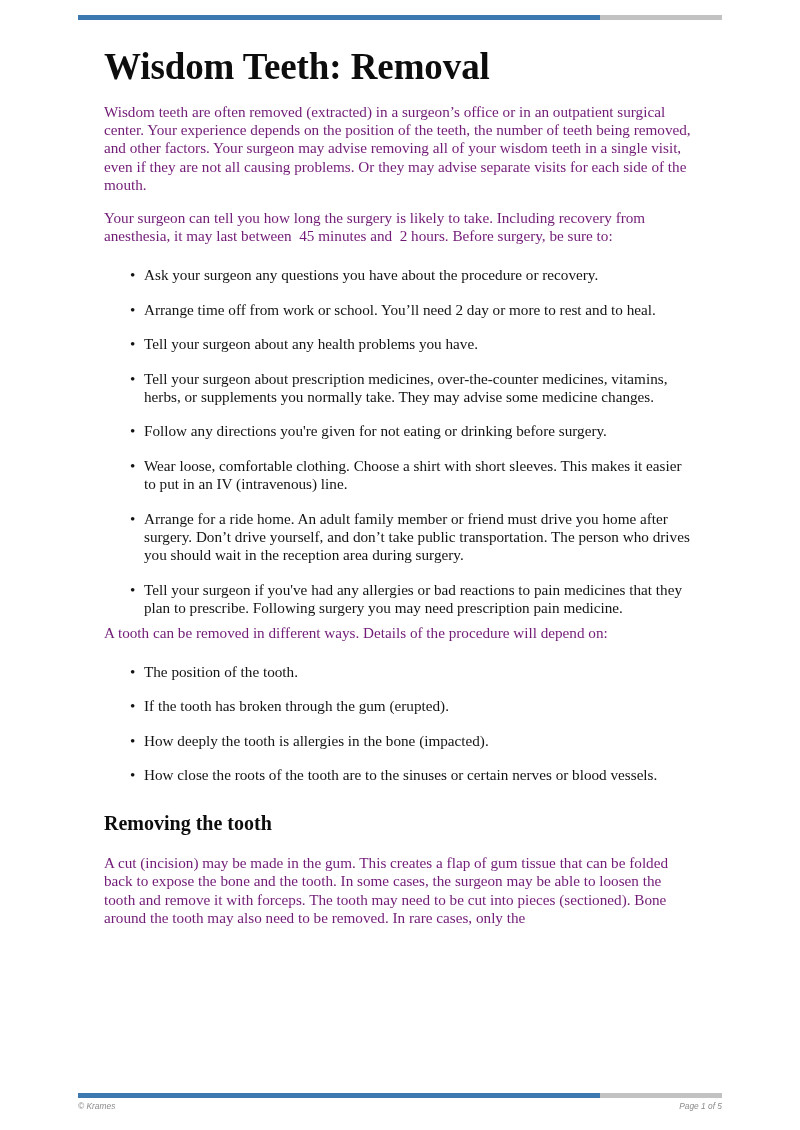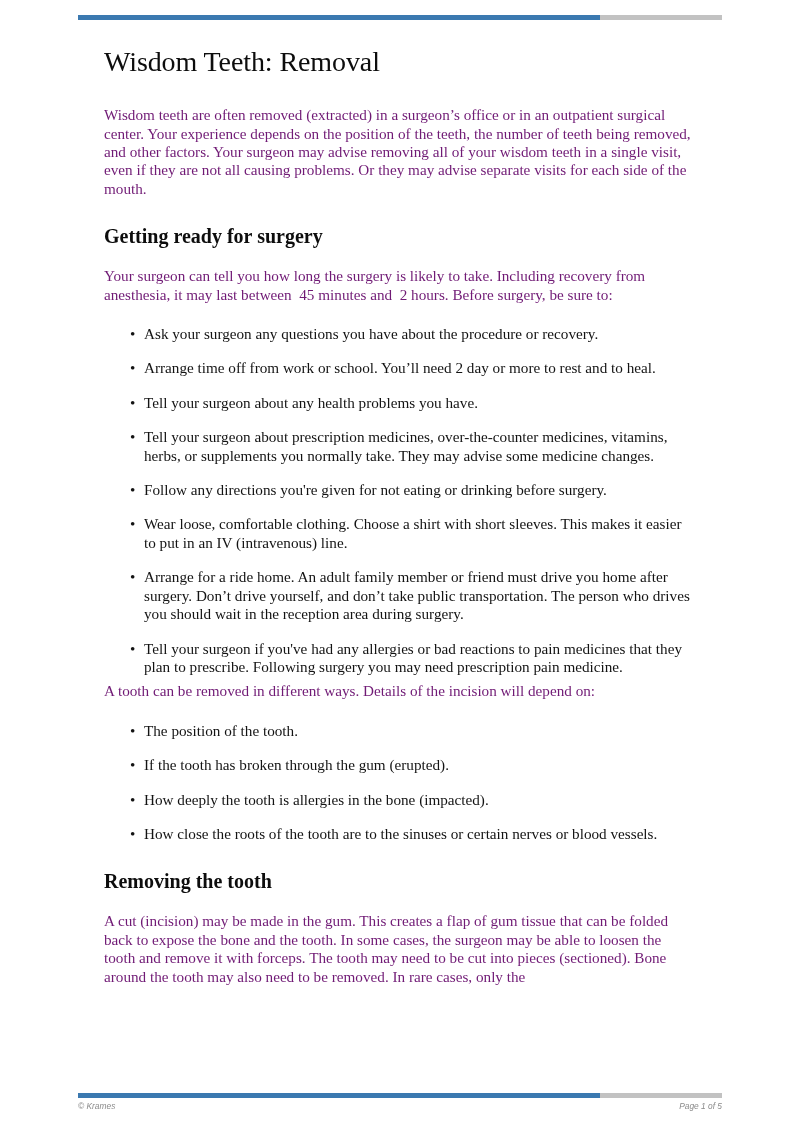--- a/index.html
+++ b/index.html
@@ -55,24 +55,24 @@
   
   .content {
     position: absolute;
     left: 104px;
     top: 46px;
     width: 592px;
   }
 
   h1.doc-title {
     font-family: "Liberation Serif", "DejaVu Serif", serif;
-    font-size: 28px;
-    font-weight: normal;
+    font-size: 37px;
+    font-weight: bold;
     line-height: 1.15;
-    margin: 0 0 28px 0;
+    margin: 0 0 14px 0;
     letter-spacing: -0.1px;
     color: #0d0d0d;
   }
 
   h2.section-heading {
     font-family: "Liberation Serif", "DejaVu Serif", serif;
     font-size: 20px;
     font-weight: bold;
     line-height: 1.2;
     margin: 26px 0 19px 0;
@@ -143,21 +143,20 @@
     <div class="seg-blue"></div>
     <div class="seg-gray"></div>
   </div>
 
   <div class="content">
 
     <h1 class="doc-title">Wisdom Teeth: Removal</h1>
 
     <p class="body-text">Wisdom teeth are often removed (extracted) in a surgeon’s office or in an outpatient surgical center. Your experience depends on the position of the teeth, the number of teeth being removed, and other factors. Your surgeon may advise removing all of your wisdom teeth in a single visit, even if they are not all causing problems. Or they may advise separate visits for each side of the mouth.</p>
 
-    <h2 class="section-heading">Getting ready for surgery</h2>
     <p class="body-text">Your surgeon can tell you how long the surgery is likely to take. Including recovery from anesthesia, it may last between  45 minutes and  2 hours. Before surgery, be sure to:</p>
     <div class="block-gap-sm"></div>
     <ul class="bullet-list">
       <li>
         <span class="bullet-dot">•</span>
         <span class="bullet-text">Ask your surgeon any questions you have about the procedure or recovery.</span>
       </li>
       <li>
         <span class="bullet-dot">•</span>
         <span class="bullet-text">Arrange time off from work or school. You’ll need 2 day or more to rest and to heal.</span>
@@ -181,21 +180,21 @@
       <li>
         <span class="bullet-dot">•</span>
         <span class="bullet-text">Arrange for a ride home. An adult family member or friend must drive you home after surgery. Don’t drive yourself, and don’t take public transportation. The person who drives you should wait in the reception area during surgery.</span>
       </li>
       <li>
         <span class="bullet-dot">•</span>
         <span class="bullet-text">Tell your surgeon if you've had any allergies or bad reactions to pain medicines that they plan to prescribe. Following surgery you may need prescription pain medicine.</span>
       </li>
     </ul>
 
-    <p class="body-text">A tooth can be removed in different ways. Details of the incision will depend on:</p>
+    <p class="body-text">A tooth can be removed in different ways. Details of the procedure will depend on:</p>
     <div class="block-gap-sm"></div>
     <ul class="bullet-list">
       <li>
         <span class="bullet-dot">•</span>
         <span class="bullet-text">The position of the tooth.</span>
       </li>
       <li>
         <span class="bullet-dot">•</span>
         <span class="bullet-text">If the tooth has broken through the gum (erupted).</span>
       </li>

